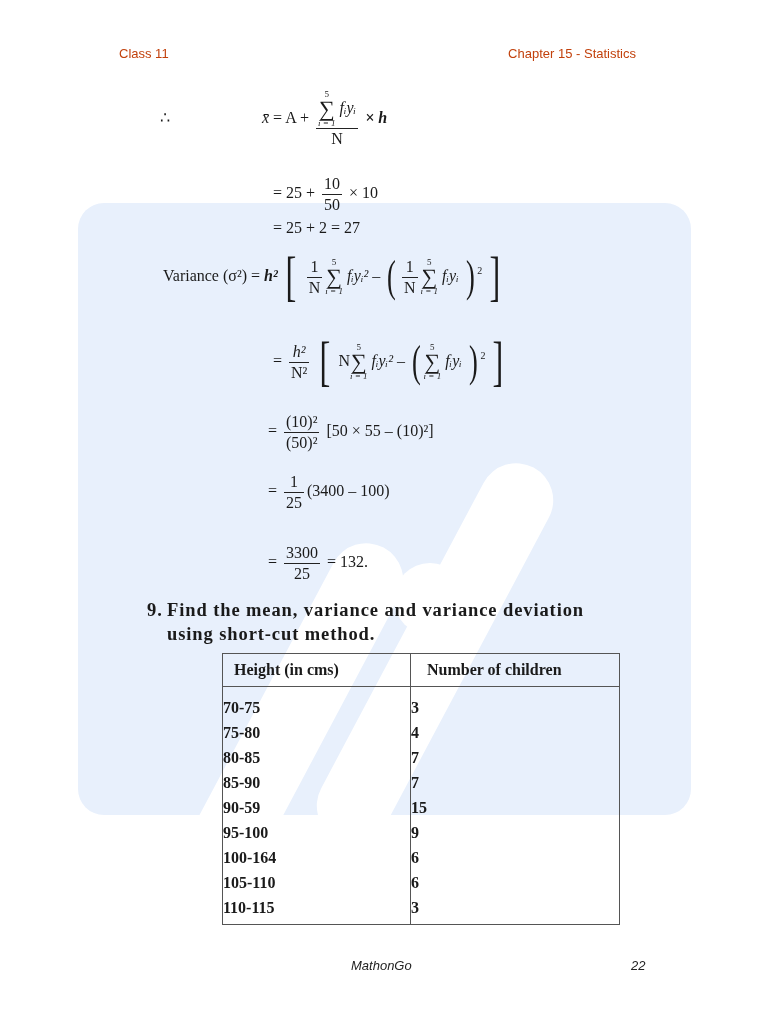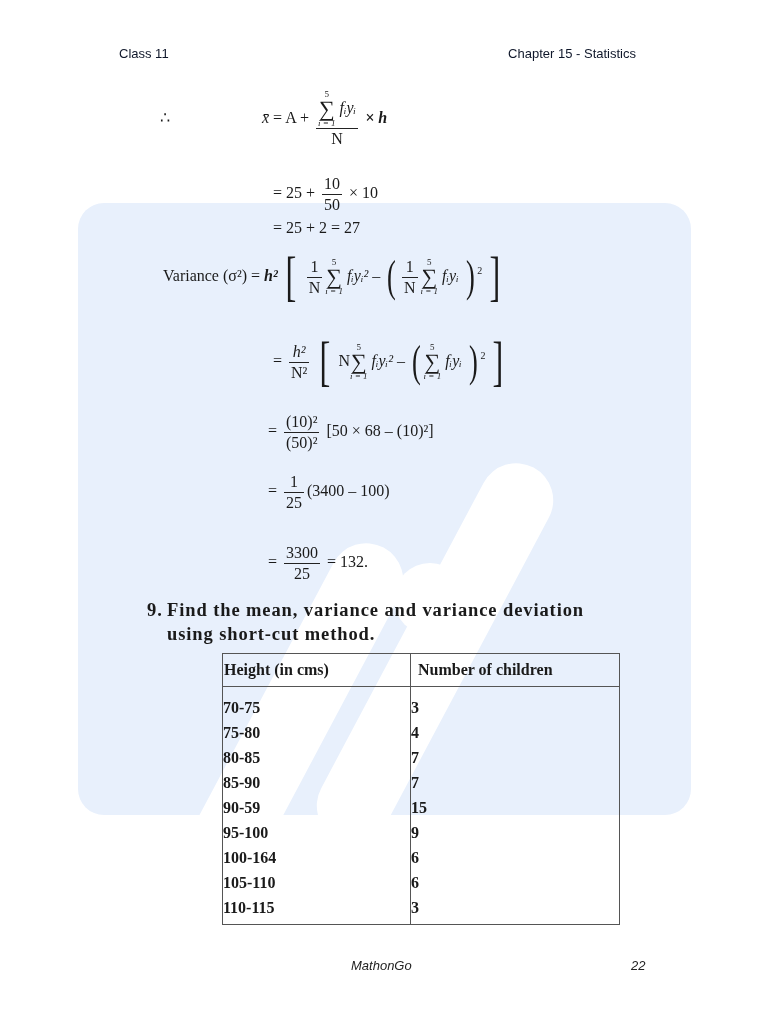--- a/index.html
+++ b/index.html
@@ -1,19 +1,19 @@
 <!DOCTYPE html>
 <html><head>
 <meta charset="utf-8">
 <style>
   * { margin: 0; padding: 0; box-sizing: border-box; }
   html, body { width: 768px; height: 1020px; background: #ffffff; overflow: hidden; }
   body { position: relative; font-family: "Liberation Serif", "DejaVu Serif", serif; color: #1a1a1a; }
 
-  .hdr { position: absolute; top: 46px; font-family: "Liberation Sans", sans-serif; font-size: 13px; color: #0f172a; }
+  .hdr { position: absolute; top: 46px; font-family: "Liberation Sans", sans-serif; font-size: 13px; color: #c2410c; }
   .hdr.left { left: 119px; }
   .hdr.right { right: 132px; }
   .ftr { position: absolute; top: 958px; font-family: "Liberation Sans", sans-serif; font-size: 13px; color: #222; font-style: italic; }
   .ftr.left { left: 351px; }
   .ftr.right { left: 631px; }
 
   .wm { position: absolute; left: 78px; top: 203px; width: 613px; height: 612px; background: #e8f0fc; border-radius: 26px; overflow: hidden; }
   .wm .pill { position: absolute; background: #ffffff; border-radius: 40px; transform-origin: center; }
   .wm .p1 { left: 170px; top: 320px; width: 74px; height: 420px; transform: rotate(28deg); }
   .wm .p2 { left: 320px; top: 240px; width: 74px; height: 420px; transform: rotate(28deg); }
@@ -30,22 +30,22 @@
   .paren { display: inline-block; font-size: 44px; vertical-align: middle; line-height: 1; font-weight: 200; transform: scaleX(0.6); }
   .it { font-style: italic; }
   .b { font-weight: bold; font-style: italic; }
   sup { font-size: 10px; vertical-align: super; }
 
   .q { position: absolute; left: 147px; top: 598px; font-size: 18.5px; font-weight: bold; letter-spacing: 0.9px; line-height: 24px; }
   .q .num { display: inline-block; width: 20px; }
   .q .line2 { padding-left: 20px; }
 
   table { position: absolute; left: 222px; top: 653px; width: 398px; border-collapse: collapse; font-size: 16px; font-weight: bold; }
-  th { border: 1px solid #555; height: 33px; font-weight: bold; text-align: left; padding-left: 1px; }
-  th:nth-child(2) { padding-left: 7px; }
+  th { border: 1px solid #555; height: 33px; font-weight: bold; text-align: left; padding-left: 11px; }
+  th:nth-child(2) { padding-left: 16px; }
   td { border-left: 1px solid #555; border-right: 1px solid #555; text-align: left; height: 25px; line-height: 25px; }
   td.c1 { width: 188px; }
   tbody tr:first-child td { padding-top: 8px; height: 33px; }
   tbody tr:last-child td { border-bottom: 1px solid #555; padding-bottom: 4px; height: 29px; }
 </style>
 </head>
 <body>
 
 <div class="wm">
   <div class="pill p1"></div>
@@ -100,21 +100,21 @@
   <span>–</span>
   <span class="paren">(</span><span class="sum"><span class="top">5</span><span class="sig">∑</span><span class="bot it">i = 1</span></span>
   <span class="it">fᵢyᵢ</span>
   <span class="paren">)</span><sup>2</sup>
   <span class="bigbr">]</span>
 </div>
 
 <div class="math" style="left:268px; top:412px;">
   <span>=</span>
   <span class="frac"><span class="num">(10)²</span><span class="den">(50)²</span></span>
-  <span>[50 × 68 – (10)²]</span>
+  <span>[50 × 55 – (10)²]</span>
 </div>
 
 <div class="math" style="left:268px; top:472px;">
   <span>=</span>
   <span class="frac"><span class="num">1</span><span class="den">25</span></span><span>(3400 – 100)</span>
 </div>
 
 <div class="math" style="left:268px; top:543px;">
   <span>=</span>
   <span class="frac"><span class="num">3300</span><span class="den">25</span></span>

